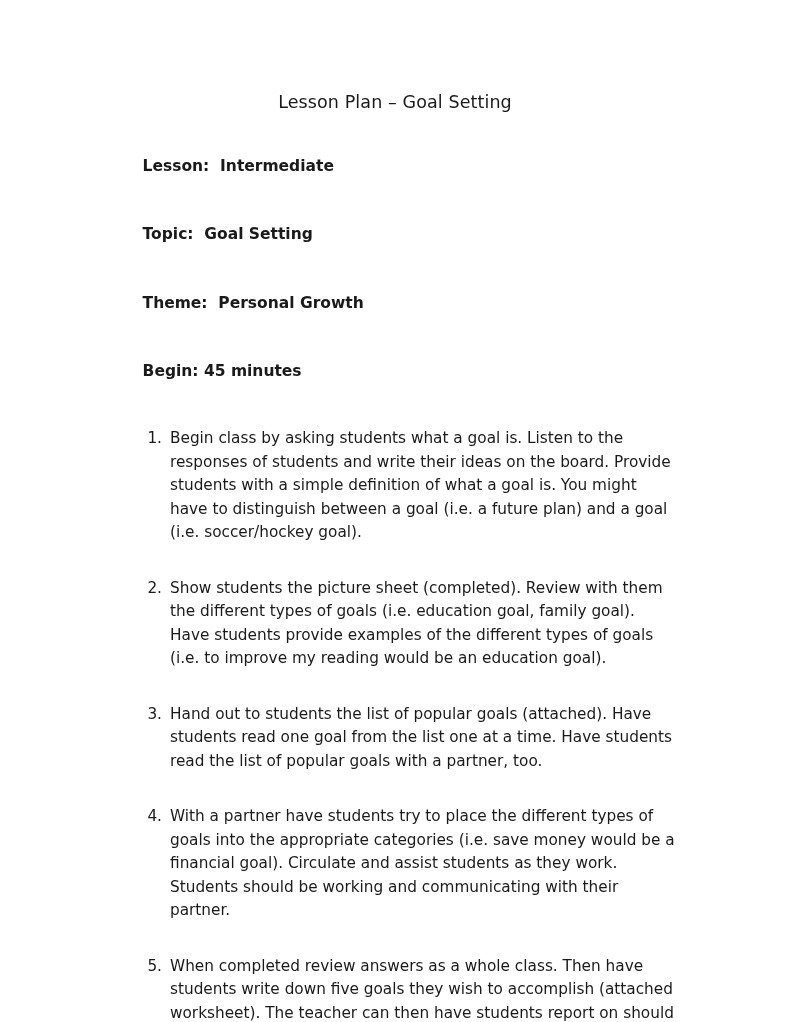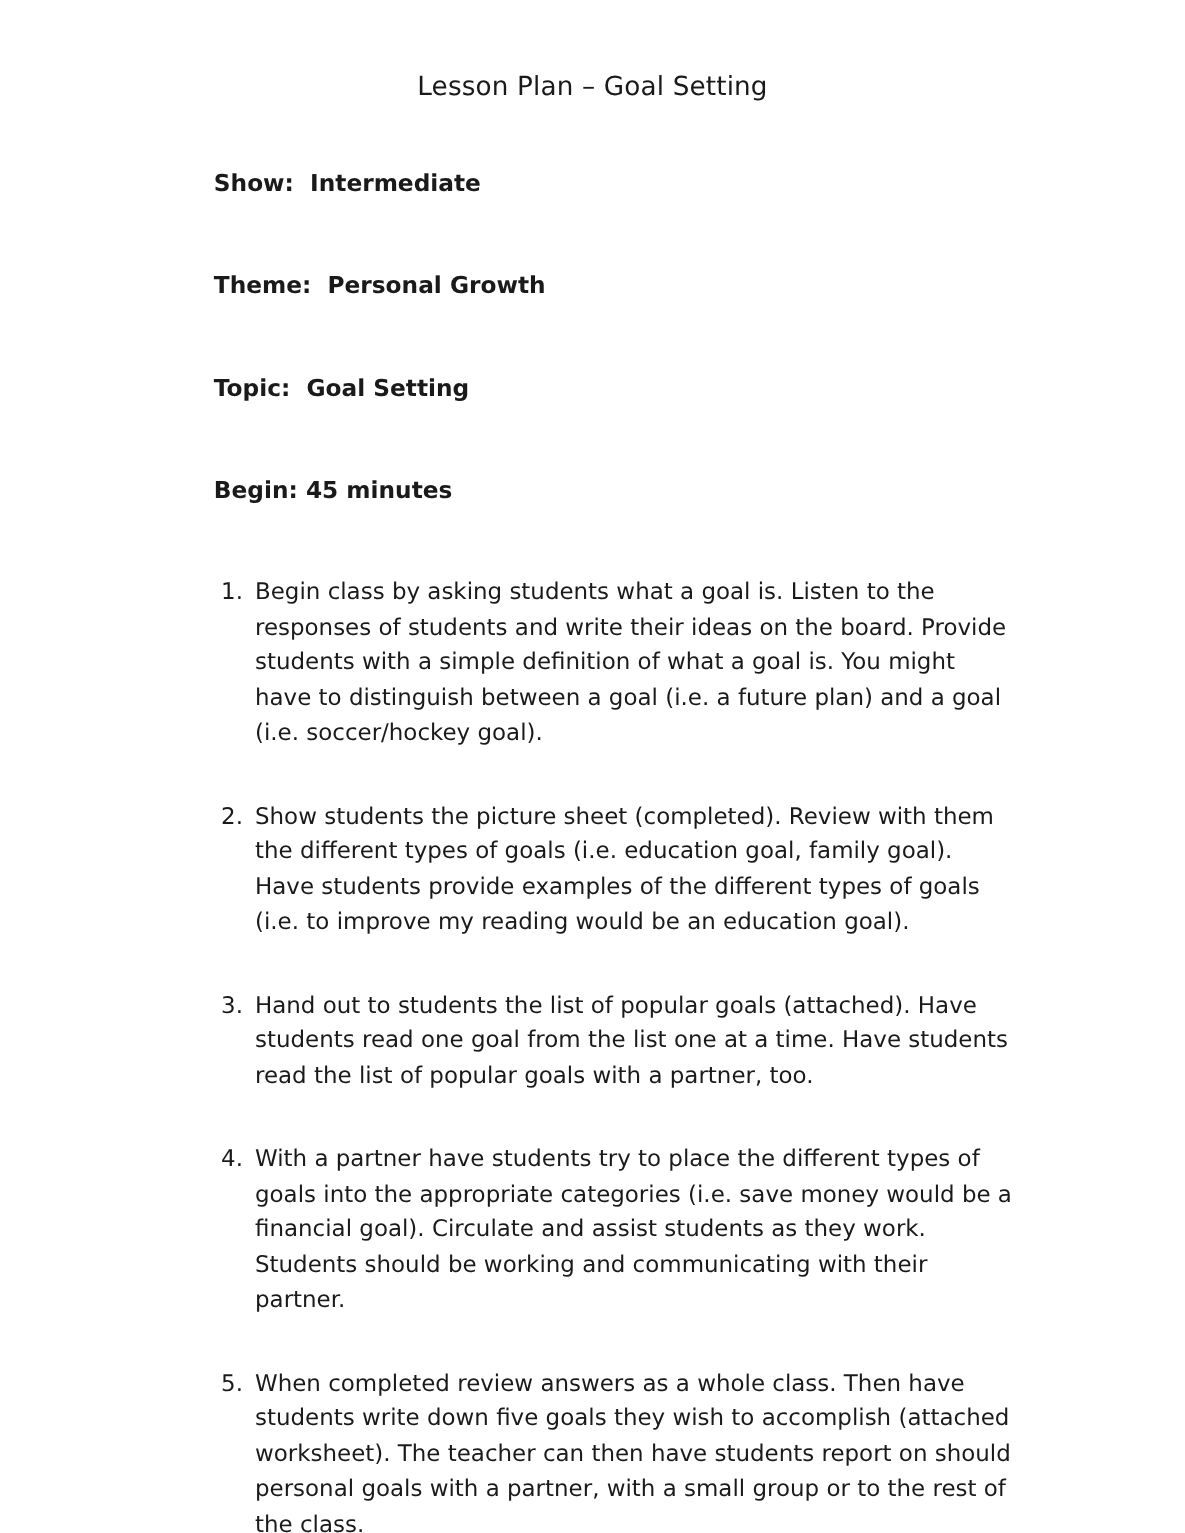--- a/index.html
+++ b/index.html
@@ -22,21 +22,21 @@
     background: #ffffff;
     box-sizing: border-box;
     overflow: hidden;
   }
 
   .doc-title {
     text-align: center;
     font-size: 17.5px;
     font-weight: 400;
     margin: 0;
-    padding-top: 48px;
+    padding-top: 92px;
     letter-spacing: 0.1px;
   }
 
   .meta-block {
     margin-top: 31px;
     padding-left: 113px;
   }
 
   .meta-row {
     font-size: 15.5px;
@@ -90,29 +90,29 @@
 </head>
 <body>
 
 <div class="page">
 
   <h1 class="doc-title">Lesson Plan – Goal Setting</h1>
 
   <div class="meta-block">
 
     <div class="meta-row">
-      <span class="meta-label">Show:</span><span class="meta-value">  Intermediate</span>
+      <span class="meta-label">Lesson:</span><span class="meta-value">  Intermediate</span>
+    </div>
+
+    <div class="meta-row">
+      <span class="meta-label">Topic:</span><span class="meta-value">  Goal Setting</span>
     </div>
 
     <div class="meta-row">
       <span class="meta-label">Theme:</span><span class="meta-value">  Personal Growth</span>
-    </div>
-
-    <div class="meta-row">
-      <span class="meta-label">Topic:</span><span class="meta-value">  Goal Setting</span>
     </div>
 
     <div class="meta-row">
       <span class="meta-label">Begin:</span><span class="meta-value"> 45 minutes</span>
     </div>
 
   </div>
 
   <ol class="steps">
 

